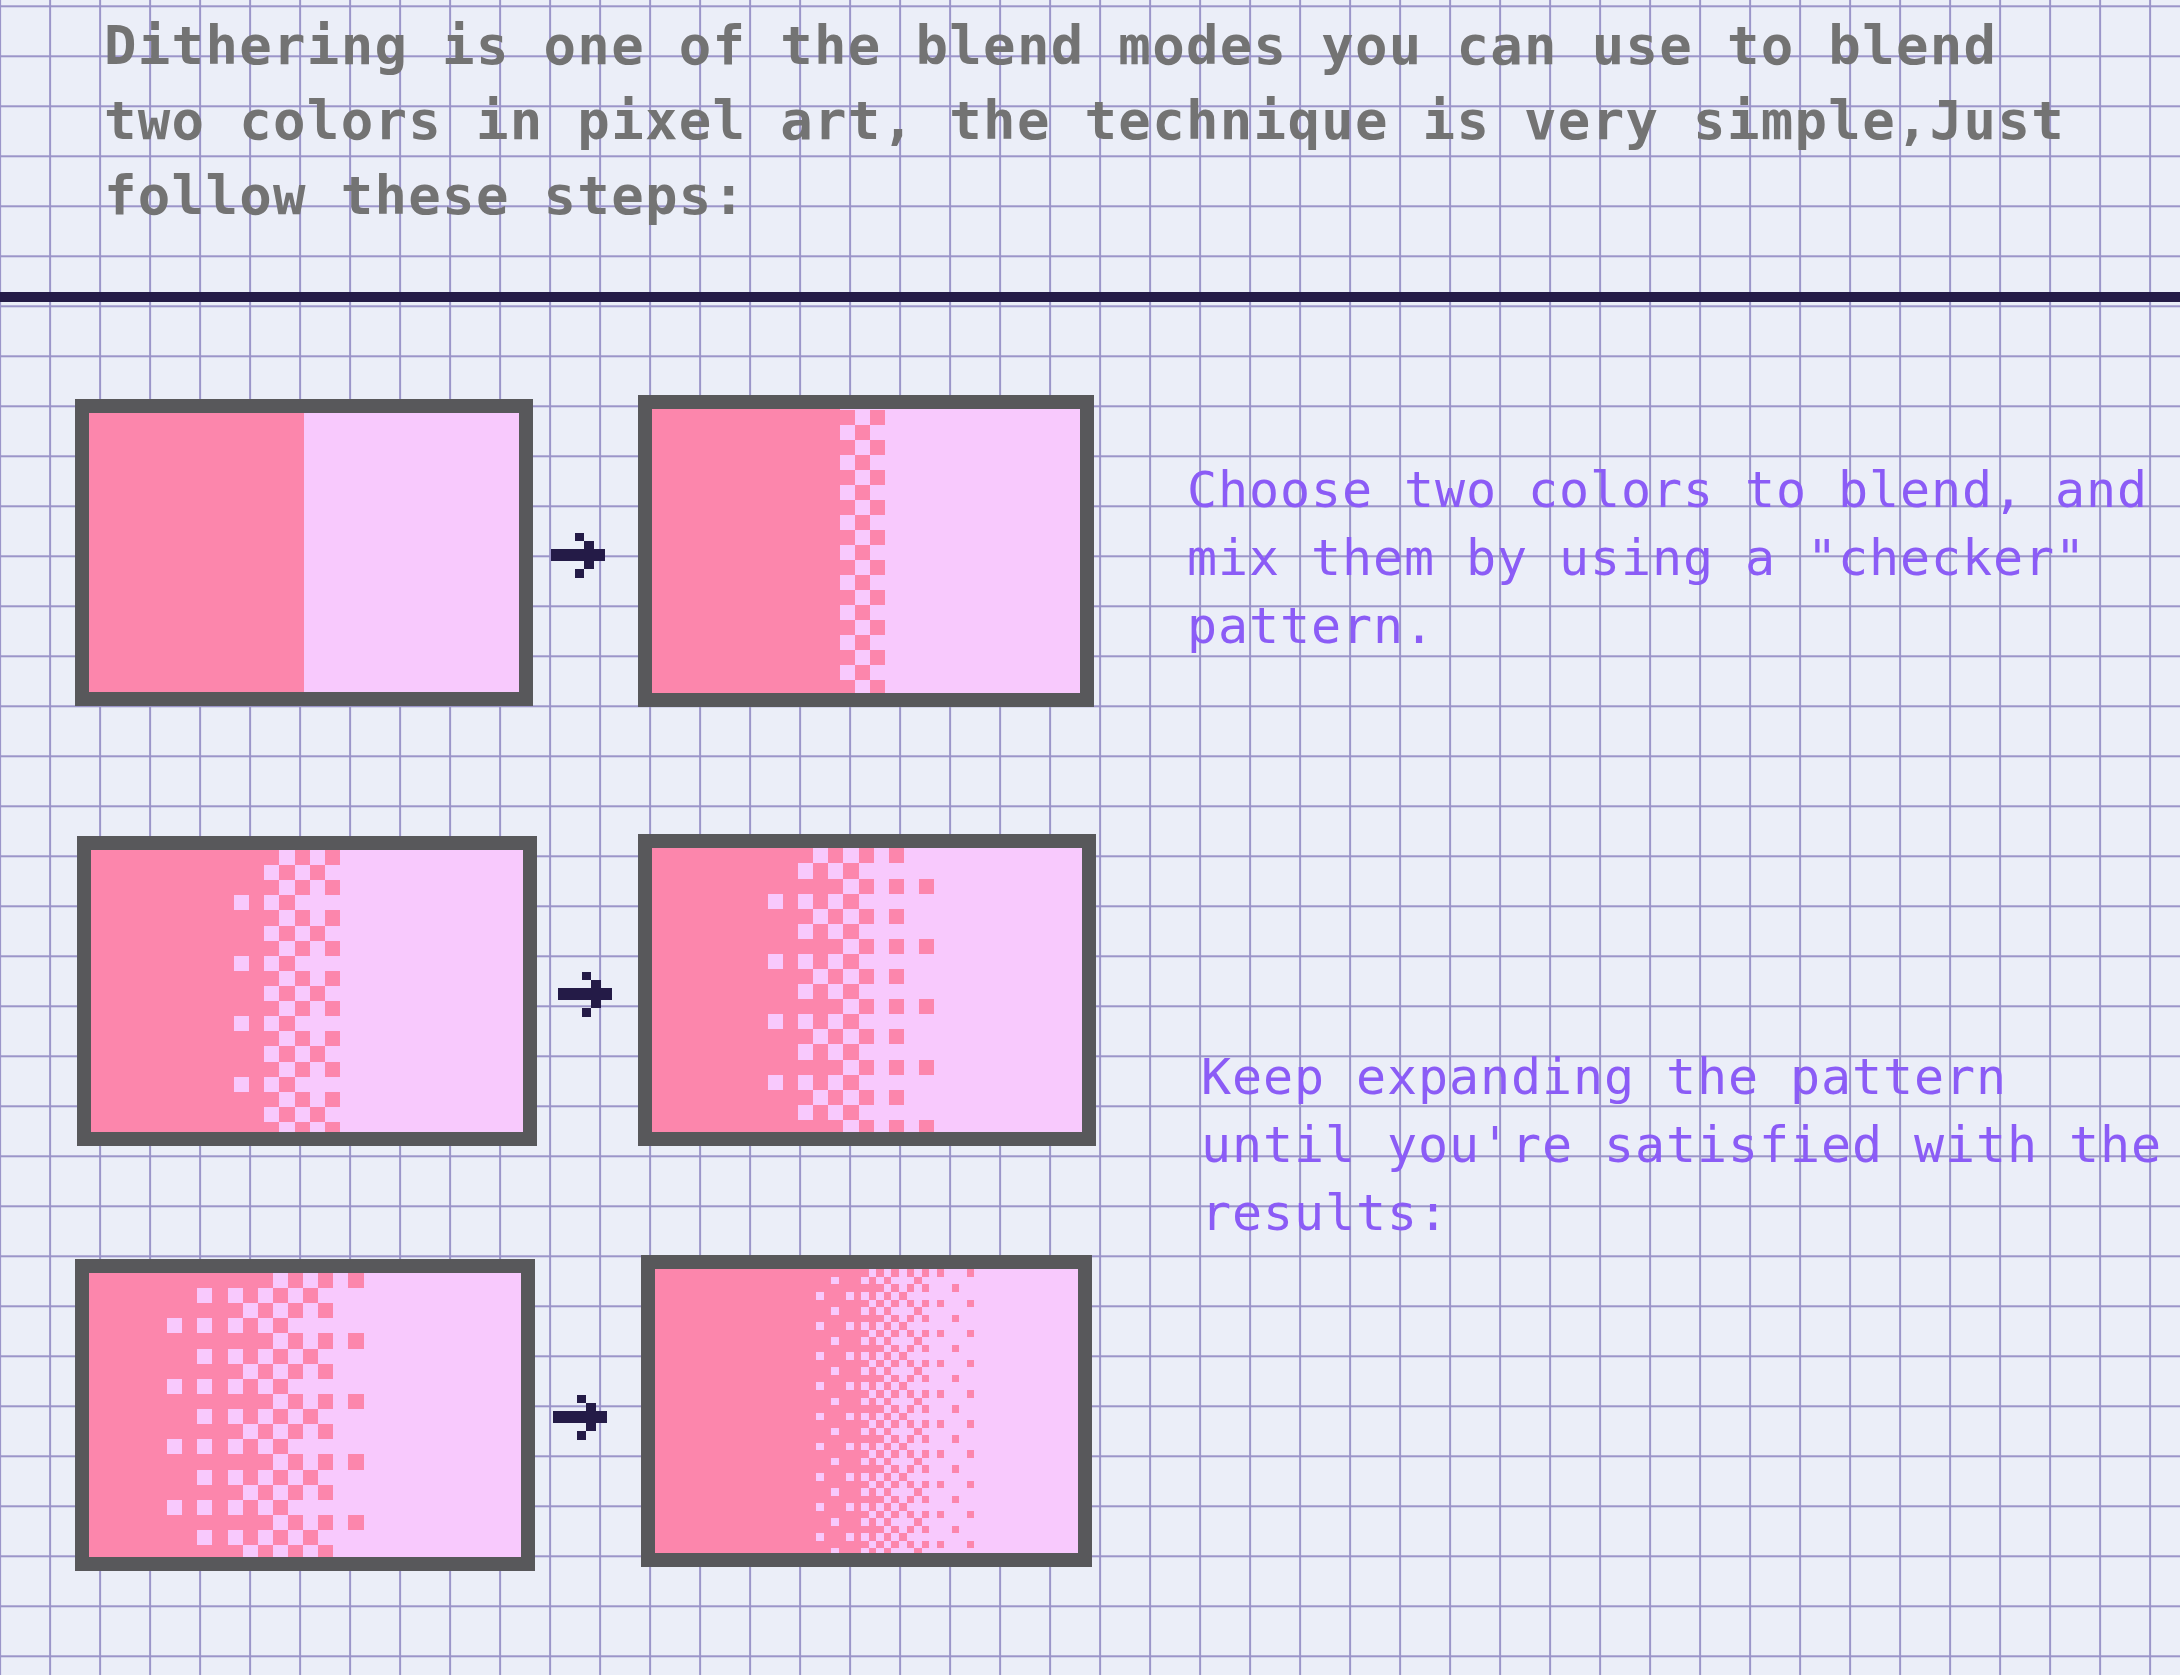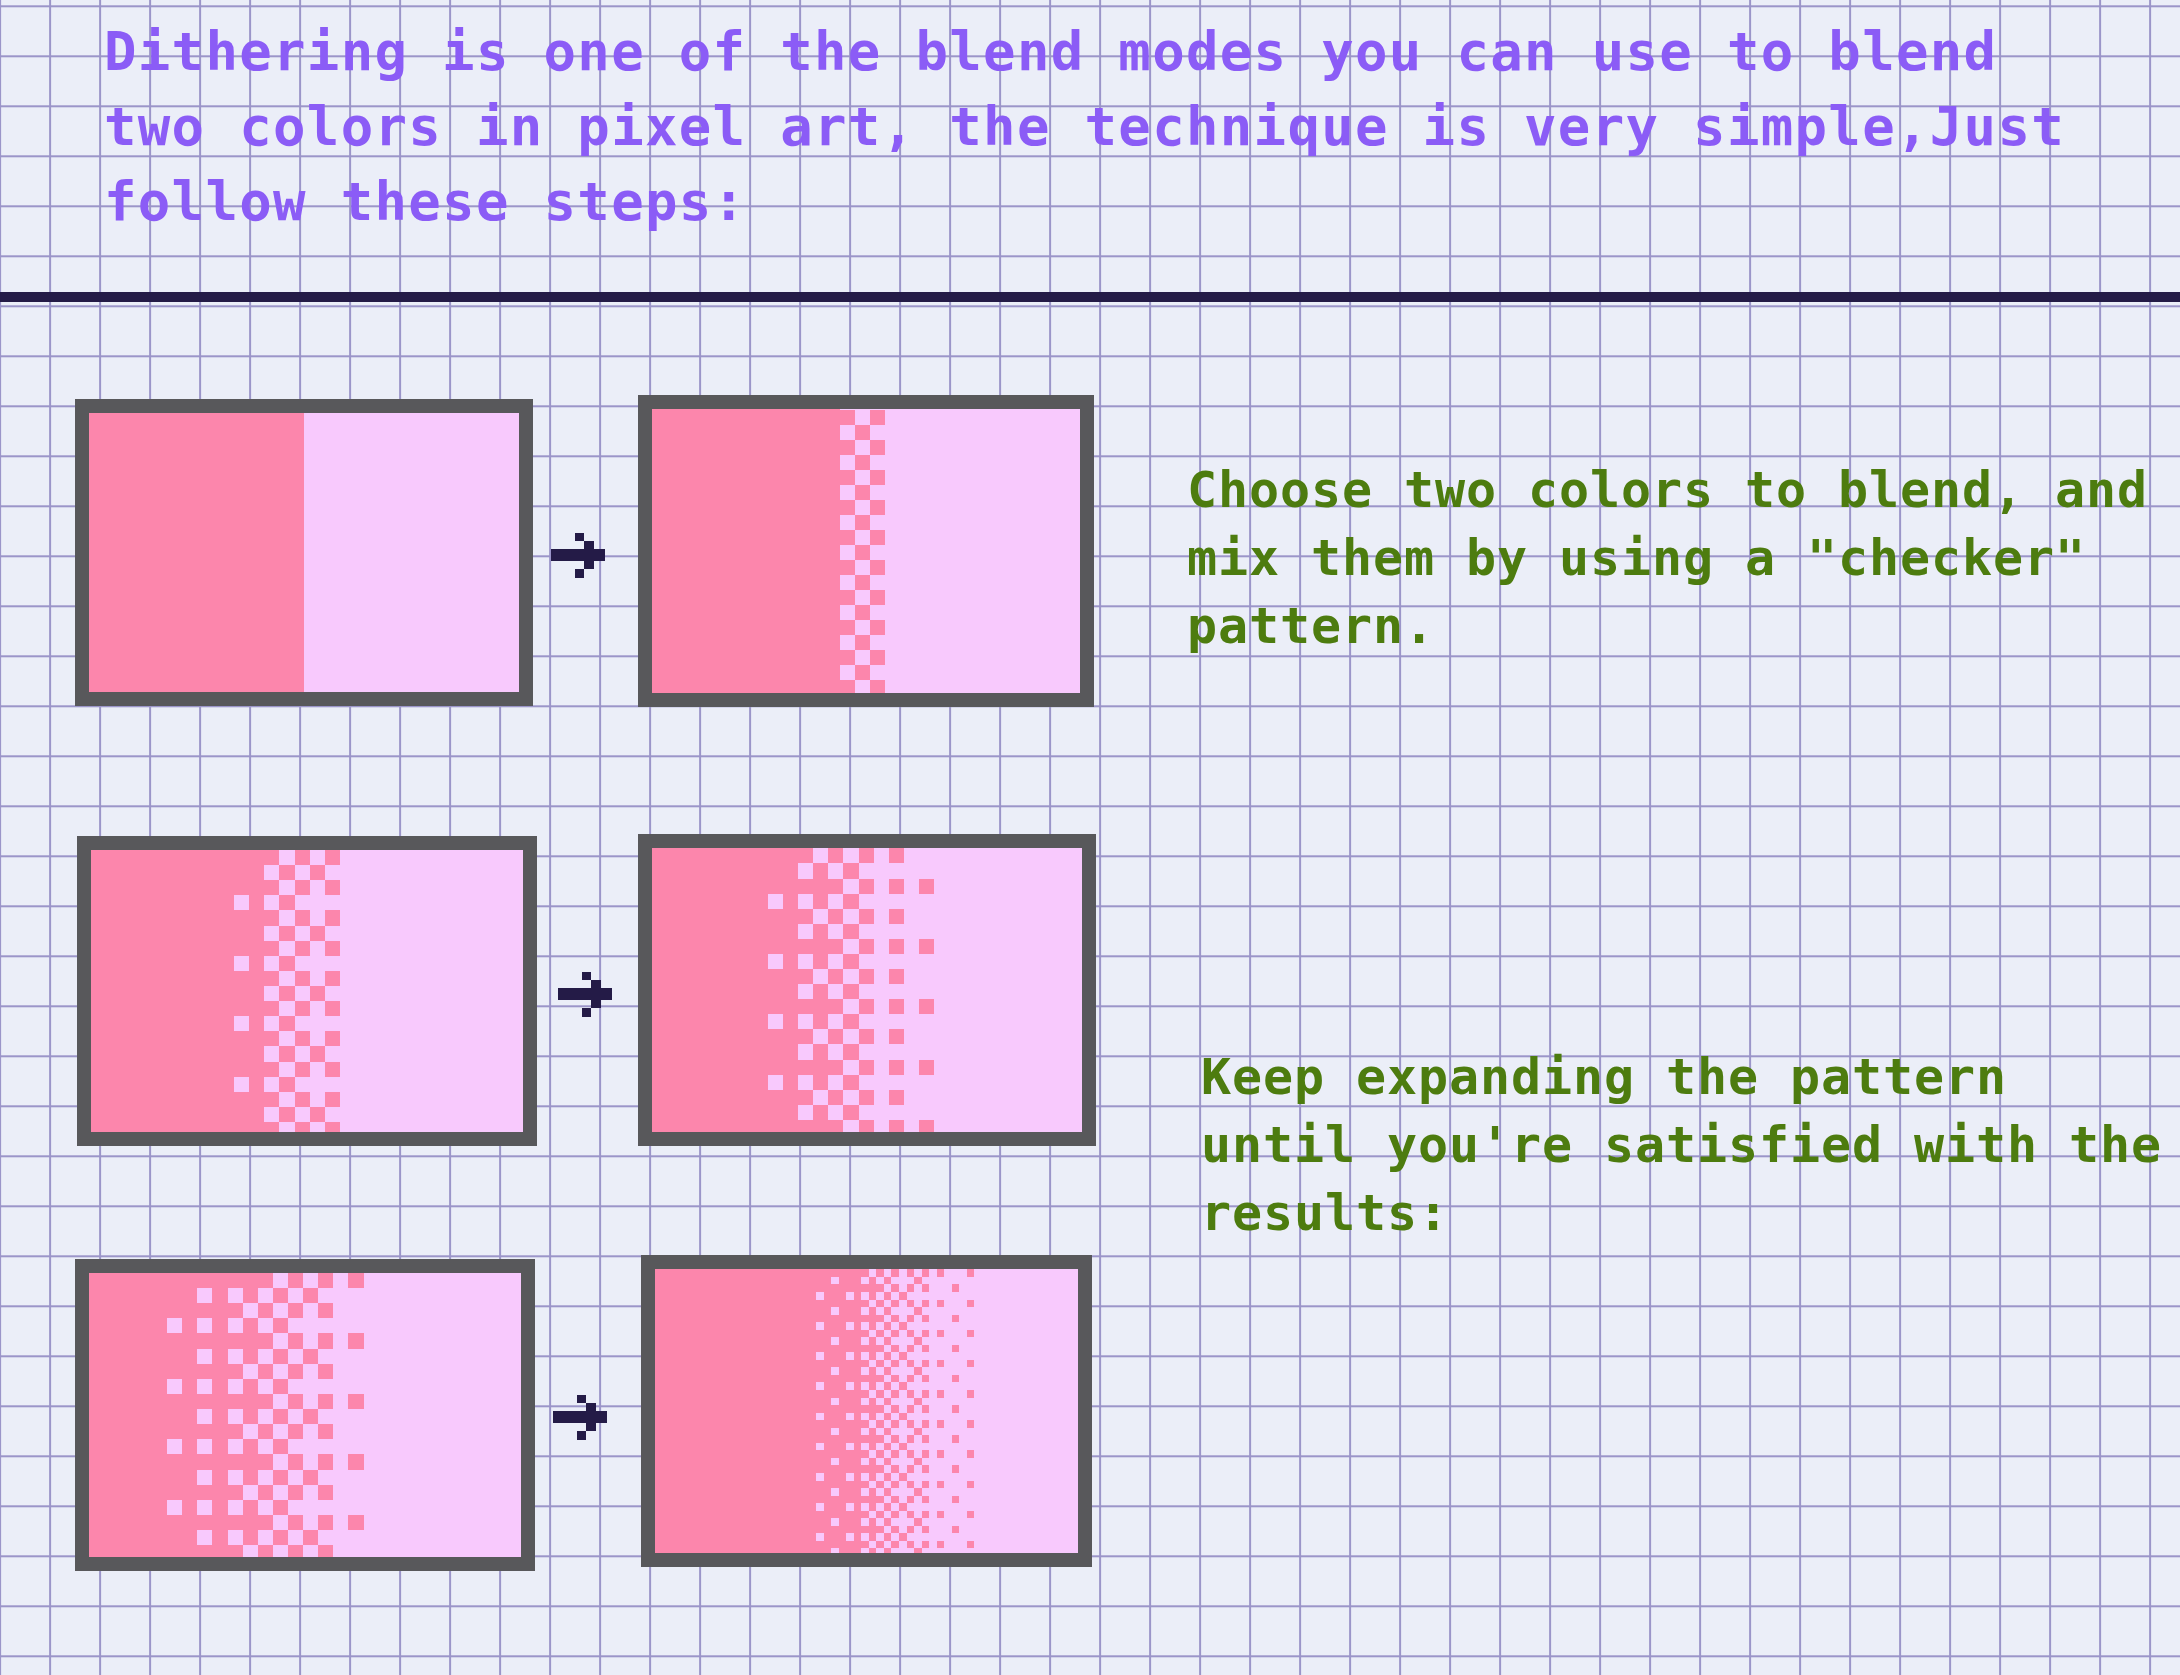--- a/index.html
+++ b/index.html
@@ -24,23 +24,23 @@
       linear-gradient(to right, #9b95c9 0px, #9b95c9 1.8px, transparent 1.8px),
       linear-gradient(to bottom, #9b95c9 0px, #9b95c9 1.8px, transparent 1.8px);
     background-size: 50px 50px;
     background-position: -0.9px 5.3px;
   }
 
   
   #header-text {
     position: absolute;
     left: 104px;
-    top: 14px;
+    top: 8px;
     width: 2019px;
-    color: #8b5cf6;
+    color: #737373;
     font-size: 54px;
     line-height: 75px;
     letter-spacing: 1.3px;
     font-weight: 700;
     white-space: pre-wrap;
     -webkit-font-smoothing: none;
   }
   #header-rule {
     position: absolute;
     left: 0;
@@ -81,25 +81,25 @@
   
   .arrow {
     position: absolute;
     color: #241b47;
   }
   .arrow svg { display: block; }
 
   
   .caption {
     position: absolute;
-    color: #4d7c0f;
+    color: #8b5cf6;
     font-size: 50px;
     line-height: 68px;
     letter-spacing: 0.9px;
-    font-weight: 700;
+    font-weight: 400;
     white-space: pre-wrap;
   }
   #caption-1 { left: 1187px; top: 456px; width: 992px; }
   #caption-2 { left: 1201px; top: 1043px; width: 966px; }
 </style>
 </head>
 <body>
 
 <div id="paper"></div>
 

